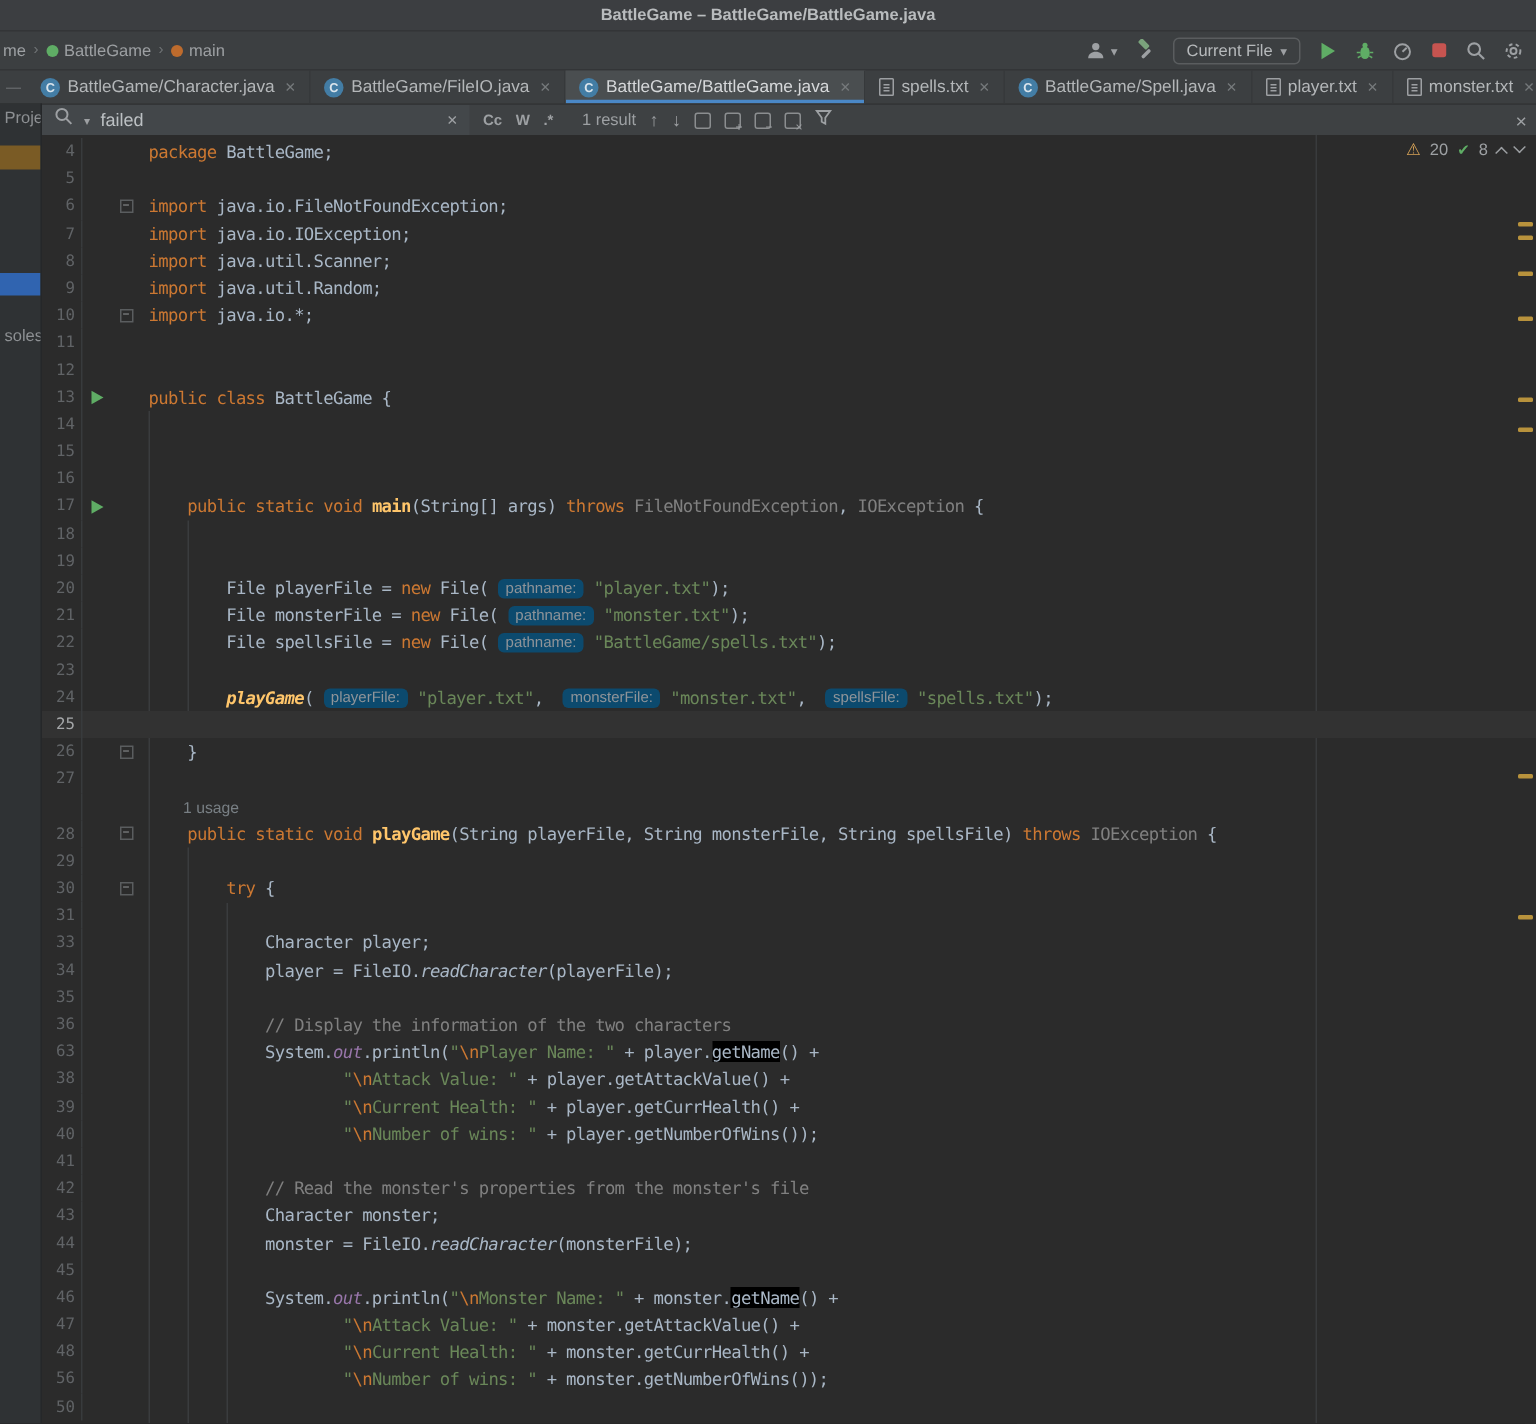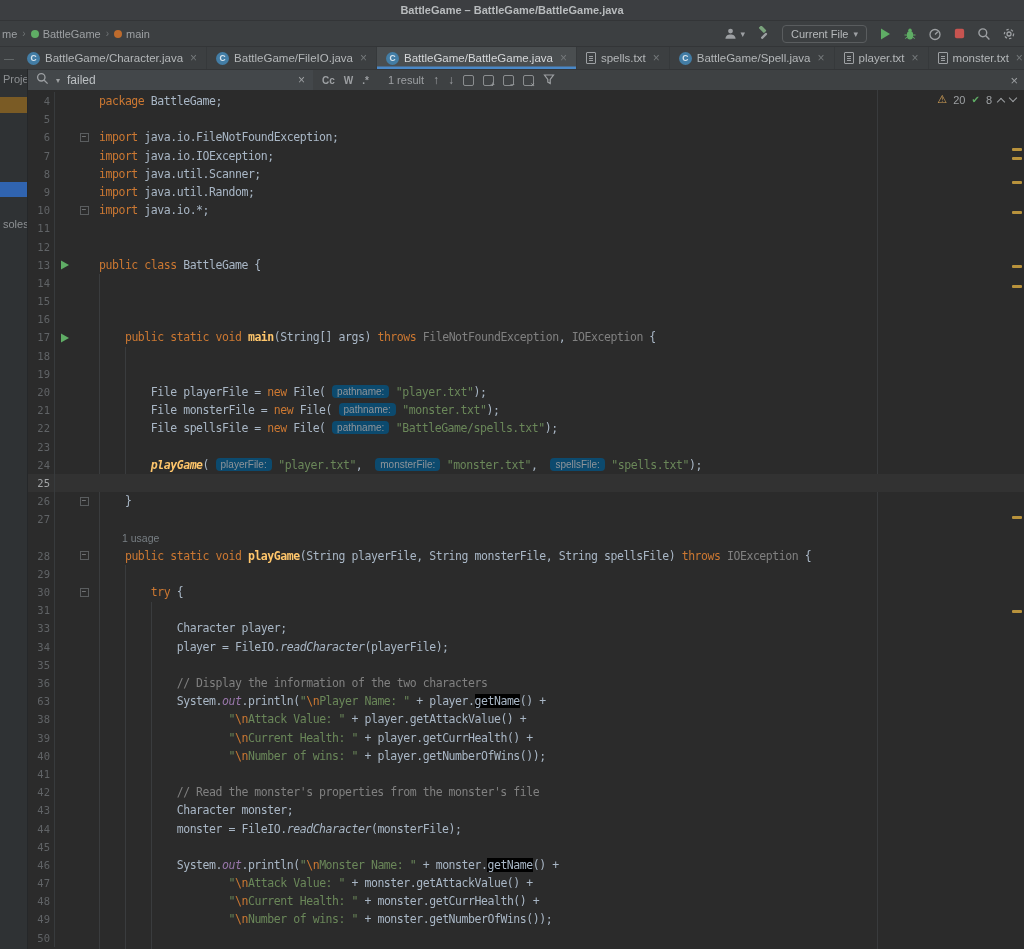--- a/index.html
+++ b/index.html
@@ -558,21 +558,21 @@
               <span class="g-fold"></span>
               <span class="g-code"><span class="tk-d">                    </span><span class="tk-s">"</span><span class="tk-e">\n</span><span class="tk-s">Attack Value: "</span><span class="tk-d"> + monster.getAttackValue() +</span></span>
             </div>
             <div class="ed-row">
               <span class="g-num">48</span>
               <span class="g-ico"></span>
               <span class="g-fold"></span>
               <span class="g-code"><span class="tk-d">                    </span><span class="tk-s">"</span><span class="tk-e">\n</span><span class="tk-s">Current Health: "</span><span class="tk-d"> + monster.getCurrHealth() +</span></span>
             </div>
             <div class="ed-row">
-              <span class="g-num">49</span>
+              <span class="g-num">56</span>
               <span class="g-ico"></span>
               <span class="g-fold"></span>
               <span class="g-code"><span class="tk-d">                    </span><span class="tk-s">"</span><span class="tk-e">\n</span><span class="tk-s">Number of wins: "</span><span class="tk-d"> + monster.getNumberOfWins());</span></span>
             </div>
             <div class="ed-row">
               <span class="g-num">50</span>
               <span class="g-ico"></span>
               <span class="g-fold"></span>
               <span class="g-code"></span>
             </div>

